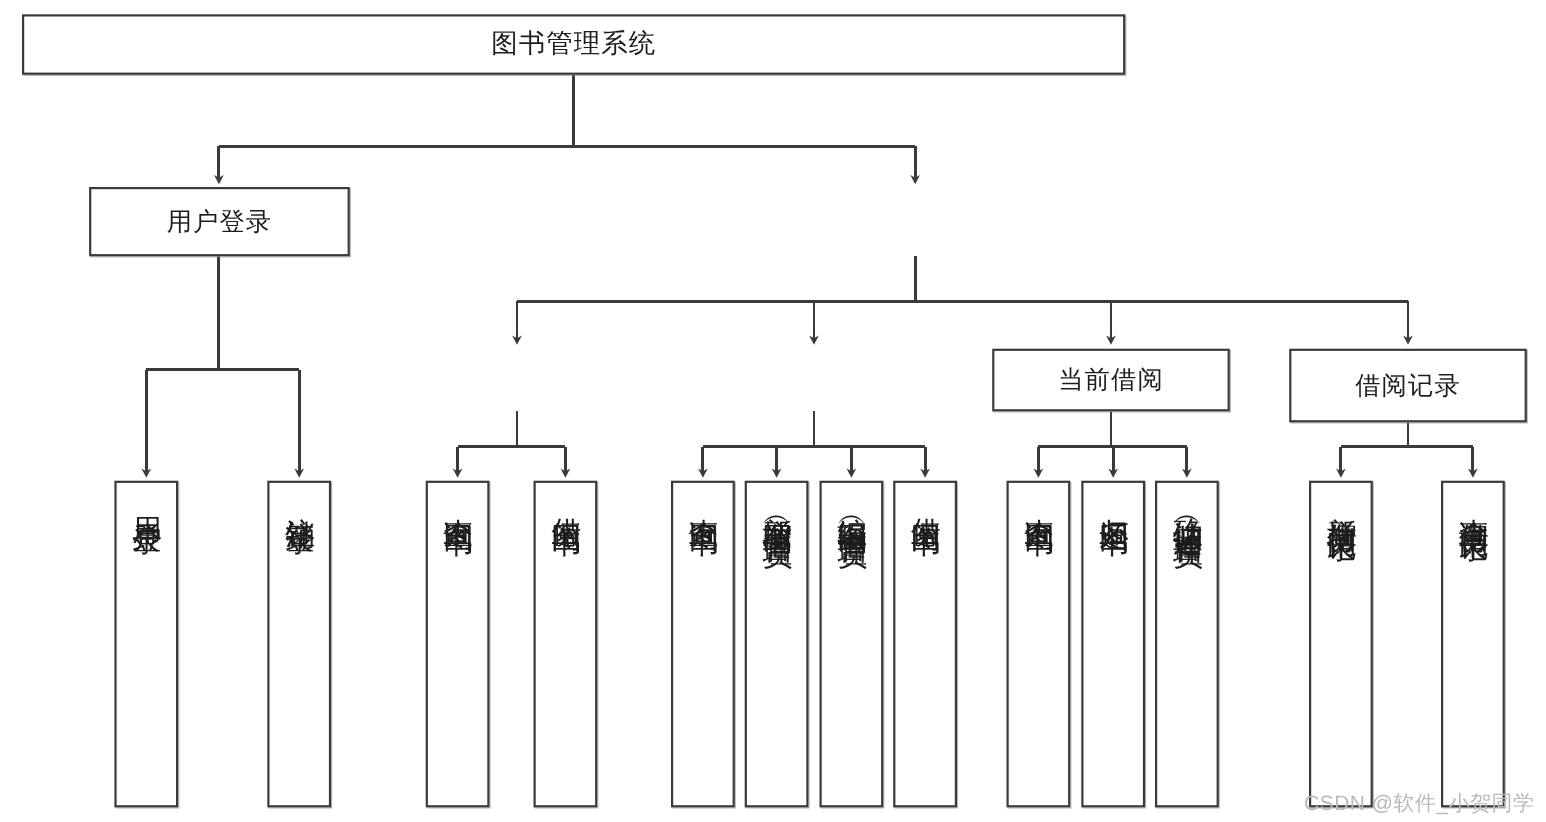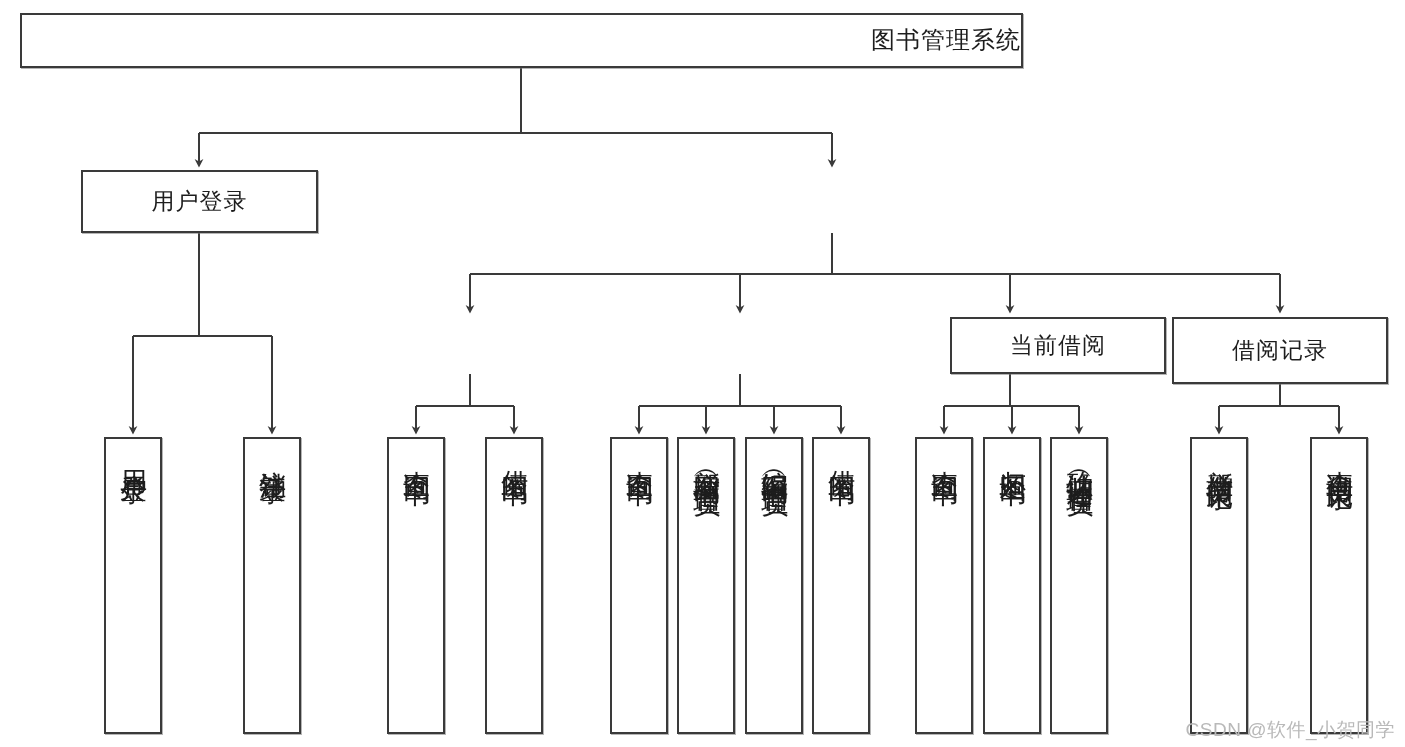--- a/index.html
+++ b/index.html
@@ -122,29 +122,29 @@
       <path d="M1012,406 L1012,430" marker-end="url(#arrow)"></path>
       <path d="M1079,406 L1079,430" marker-end="url(#arrow)"></path>
 
       <path d="M1280,374 L1280,406"></path>
       <path d="M1219,406 L1339,406"></path>
       <path d="M1219,406 L1219,430" marker-end="url(#arrow)"></path>
       <path d="M1339,406 L1339,430" marker-end="url(#arrow)"></path>
     </g>
   </svg>
 
-  <div class="node horiz root" style="left:20px; top:13px; width:1003px; height:55px;justify-content:flex-end;">
+  <div class="node horiz root" style="left:20px; top:13px; width:1003px; height:55px;">
     <span class="lbl">图书管理系统</span>
   </div>
 
   <div class="node horiz" style="left:81px; top:170px; width:237px; height:63px;">
     <span class="lbl">用户登录</span>
   </div>
 
-  <div class="node horiz" style="left:902px; top:317px; width:216px; height:57px;margin-left:48px;">
+  <div class="node horiz" style="left:902px; top:317px; width:216px; height:57px;">
     <span class="lbl">当前借阅</span>
   </div>
   <div class="node horiz" style="left:1172px; top:317px; width:216px; height:67px;">
     <span class="lbl">借阅记录</span>
   </div>
 
   <div class="node leaf" style="left:104px; top:437px; width:58px; height:297px;">
     <span class="lbl">用户登录</span>
   </div>
   <div class="node leaf" style="left:243px; top:437px; width:58px; height:297px;">

